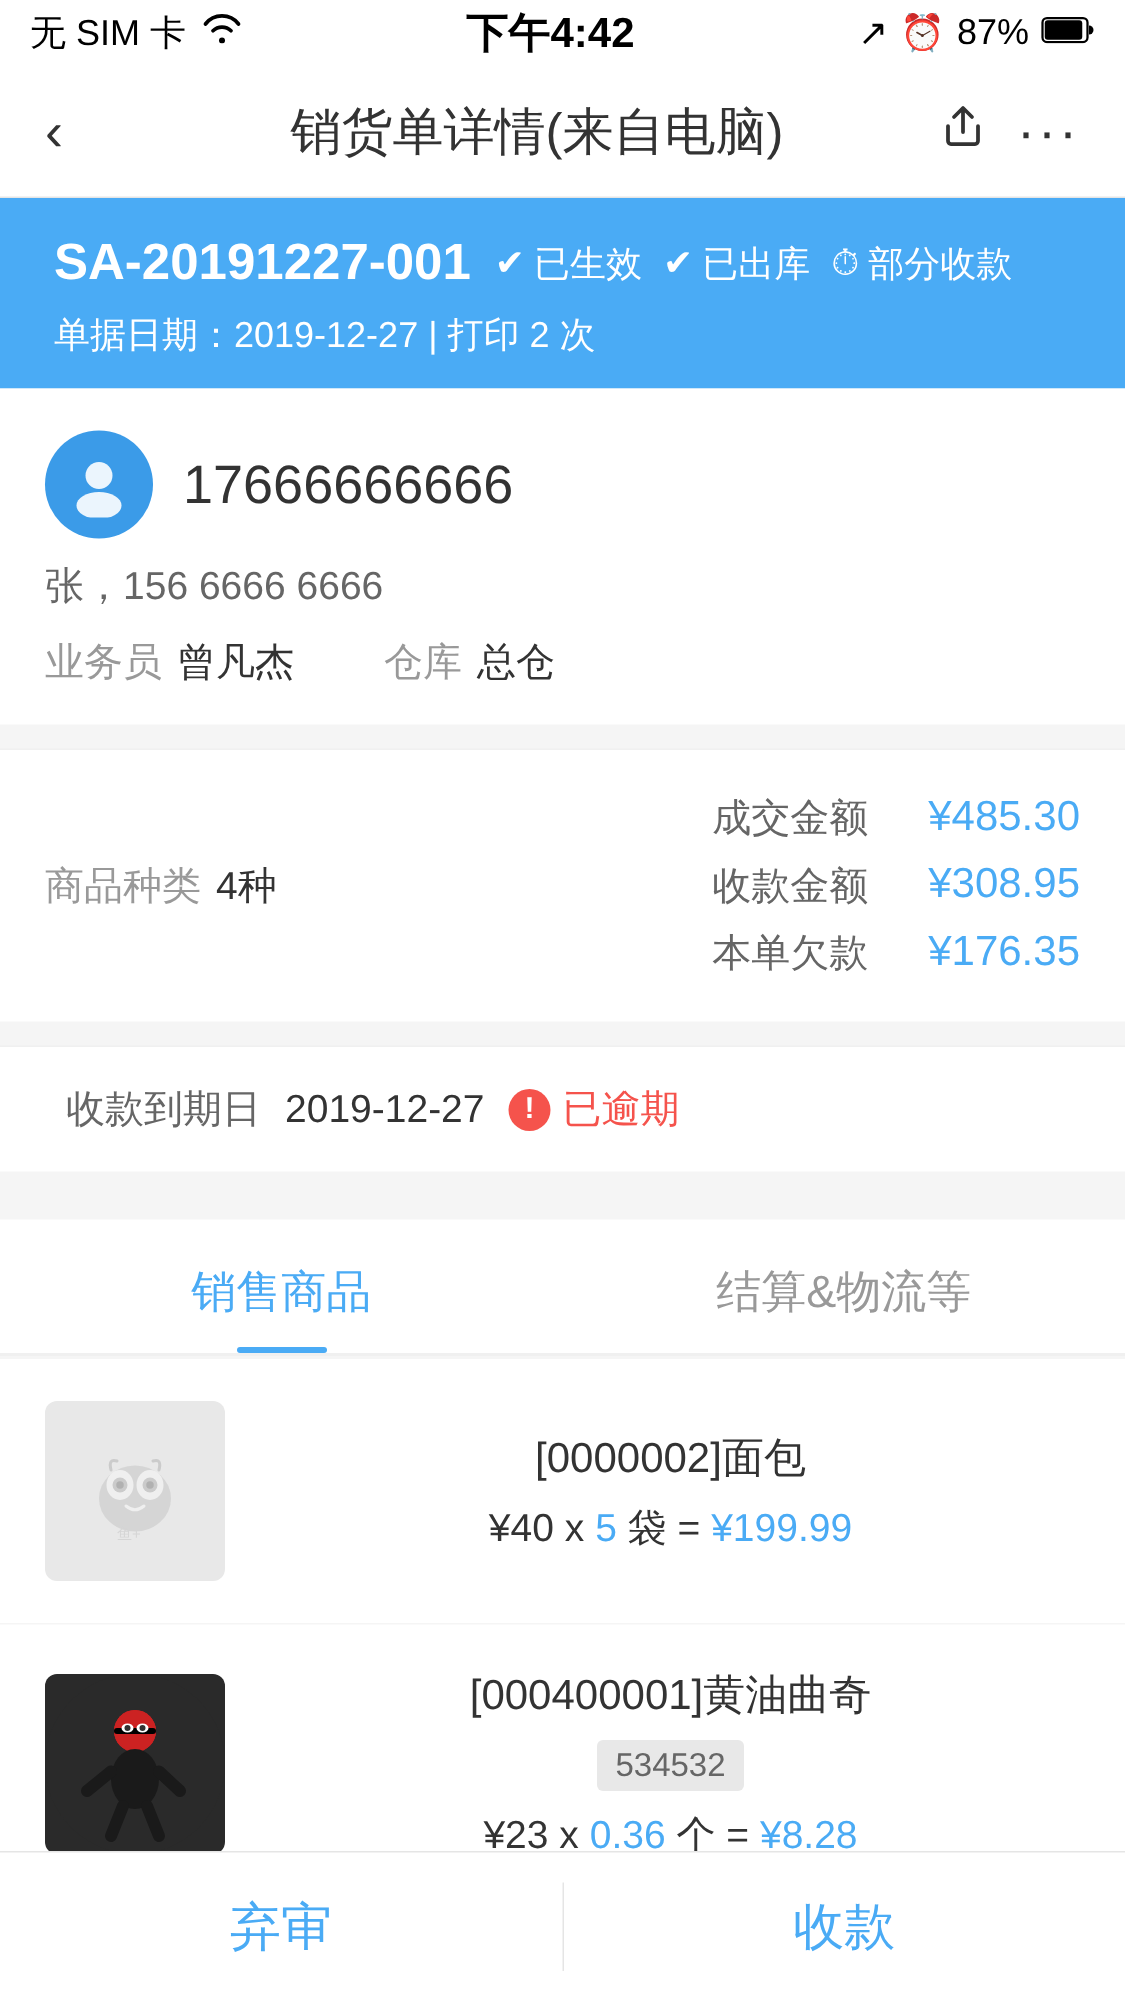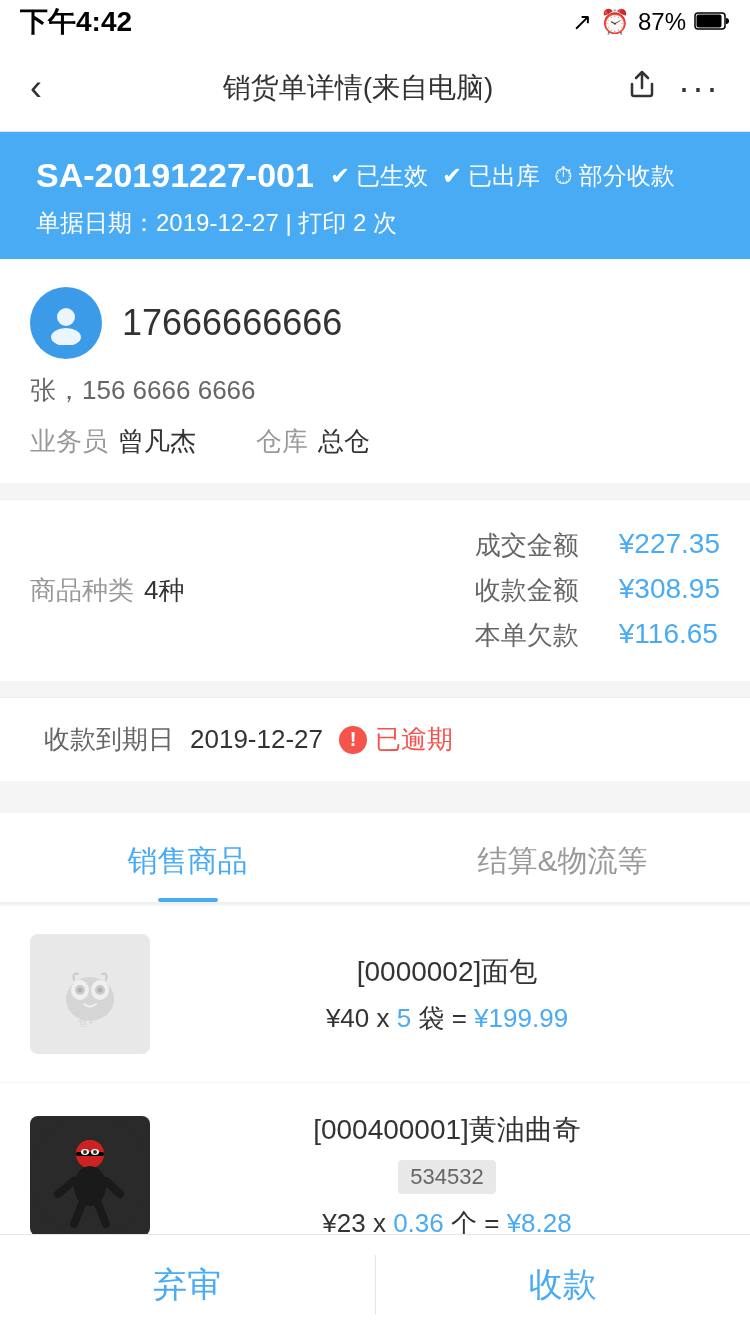--- a/index.html
+++ b/index.html
@@ -40,21 +40,21 @@
     }
     .nav-back {
       font-size: 36px;
       color: #333;
       cursor: pointer;
       width: 60px;
     }
     .nav-title {
       flex: 1;
       text-align: center;
-      font-size: 28px;
+      font-size: 34px;
       font-weight: 500;
       color: #333;
     }
     .nav-right {
       display: flex;
       align-items: center;
       gap: 20px;
     }
     .nav-icon {
       font-size: 30px;
@@ -334,20 +334,30 @@
     .bottom-divider {
       width: 1px;
       background: #e5e5e5;
       margin: 20px 0;
     }
   </style>
 </head>
 <body>
 
 <div class="status-bar">
+  <div class="status-left">
+    <span>无 SIM 卡</span>
+    <span>
+      <svg width="28" height="20" viewBox="0 0 28 20" fill="none">
+        <path d="M14 16a2 2 0 110 4 2 2 0 010-4z" fill="#000"></path>
+        <path d="M8 11.5a8.5 8.5 0 0112 0" stroke="#000" stroke-width="2.5" fill="none" stroke-linecap="round"></path>
+        <path d="M3 7a14 14 0 0122 0" stroke="#000" stroke-width="2.5" fill="none" stroke-linecap="round"></path>
+      </svg>
+    </span>
+  </div>
   <div class="status-center">下午4:42</div>
   <div class="status-right">
     <span>↗</span>
     <span>⏰</span>
     <span>87%</span>
     <span>
       <svg width="36" height="18" viewBox="0 0 36 18" fill="none">
         <rect x="1" y="1" width="30" height="16" rx="3" stroke="#000" stroke-width="1.5"></rect>
         <rect x="2.5" y="2.5" width="25" height="13" rx="2" fill="#000"></rect>
         <path d="M32 6v6a3 3 0 000-6z" fill="#000"></path>
@@ -420,29 +430,29 @@
   <div class="amount-grid">
     <div class="amount-left">
       <div class="goods-type">
         <span class="meta-label">商品种类</span>
         <span>4种</span>
       </div>
     </div>
     <div class="amount-right">
       <div class="amount-row">
         <span class="amount-label">成交金额</span>
-        <span class="amount-value">¥227.35</span>
+        <span class="amount-value">¥485.30</span>
       </div>
       <div class="amount-row">
         <span class="amount-label">收款金额</span>
         <span class="amount-value">¥308.95</span>
       </div>
       <div class="amount-row">
         <span class="amount-label">本单欠款</span>
-        <span class="amount-value">¥116.65</span>
+        <span class="amount-value">¥176.35</span>
       </div>
     </div>
   </div>
 </div>
 
 <div class="divider"></div>
 
 <div class="due-section">
   <span class="due-label">收款到期日</span>
   <span>2019-12-27</span>

